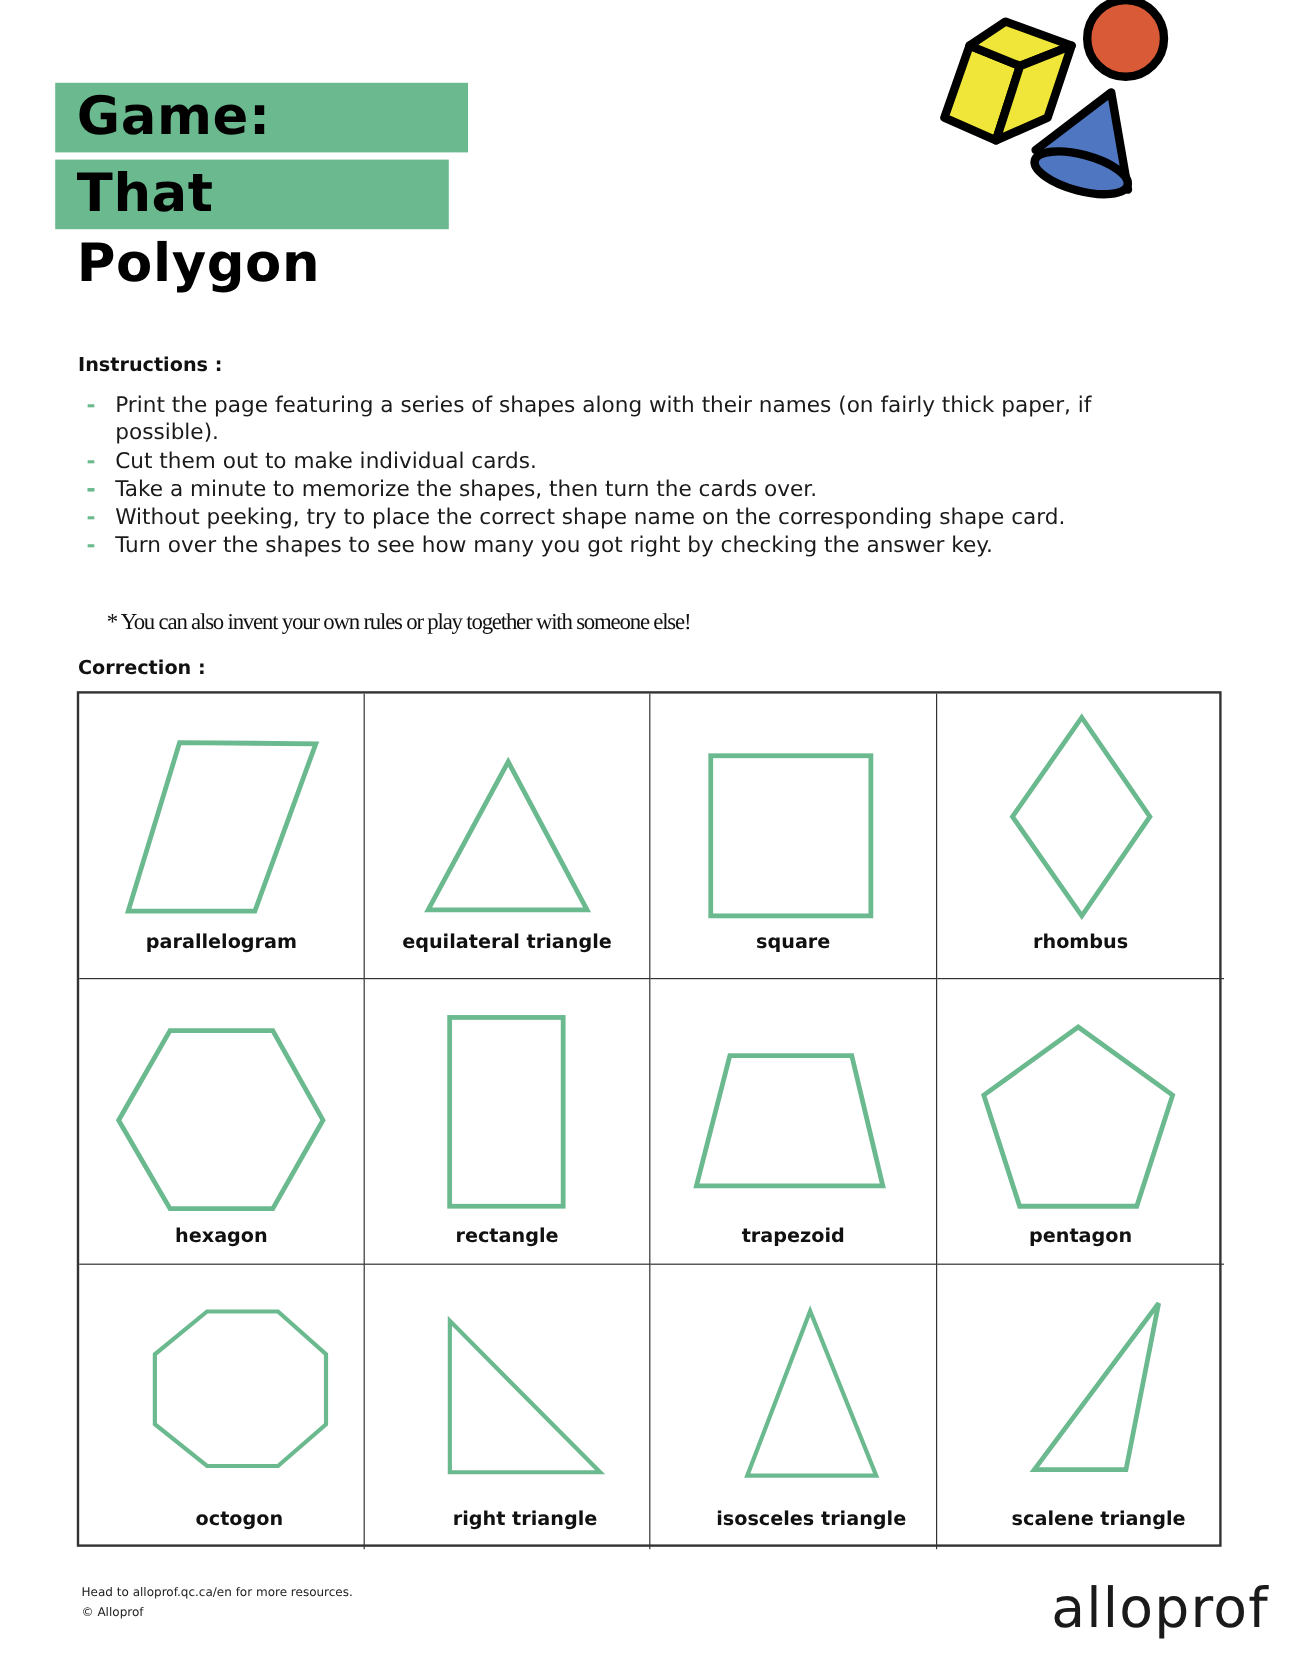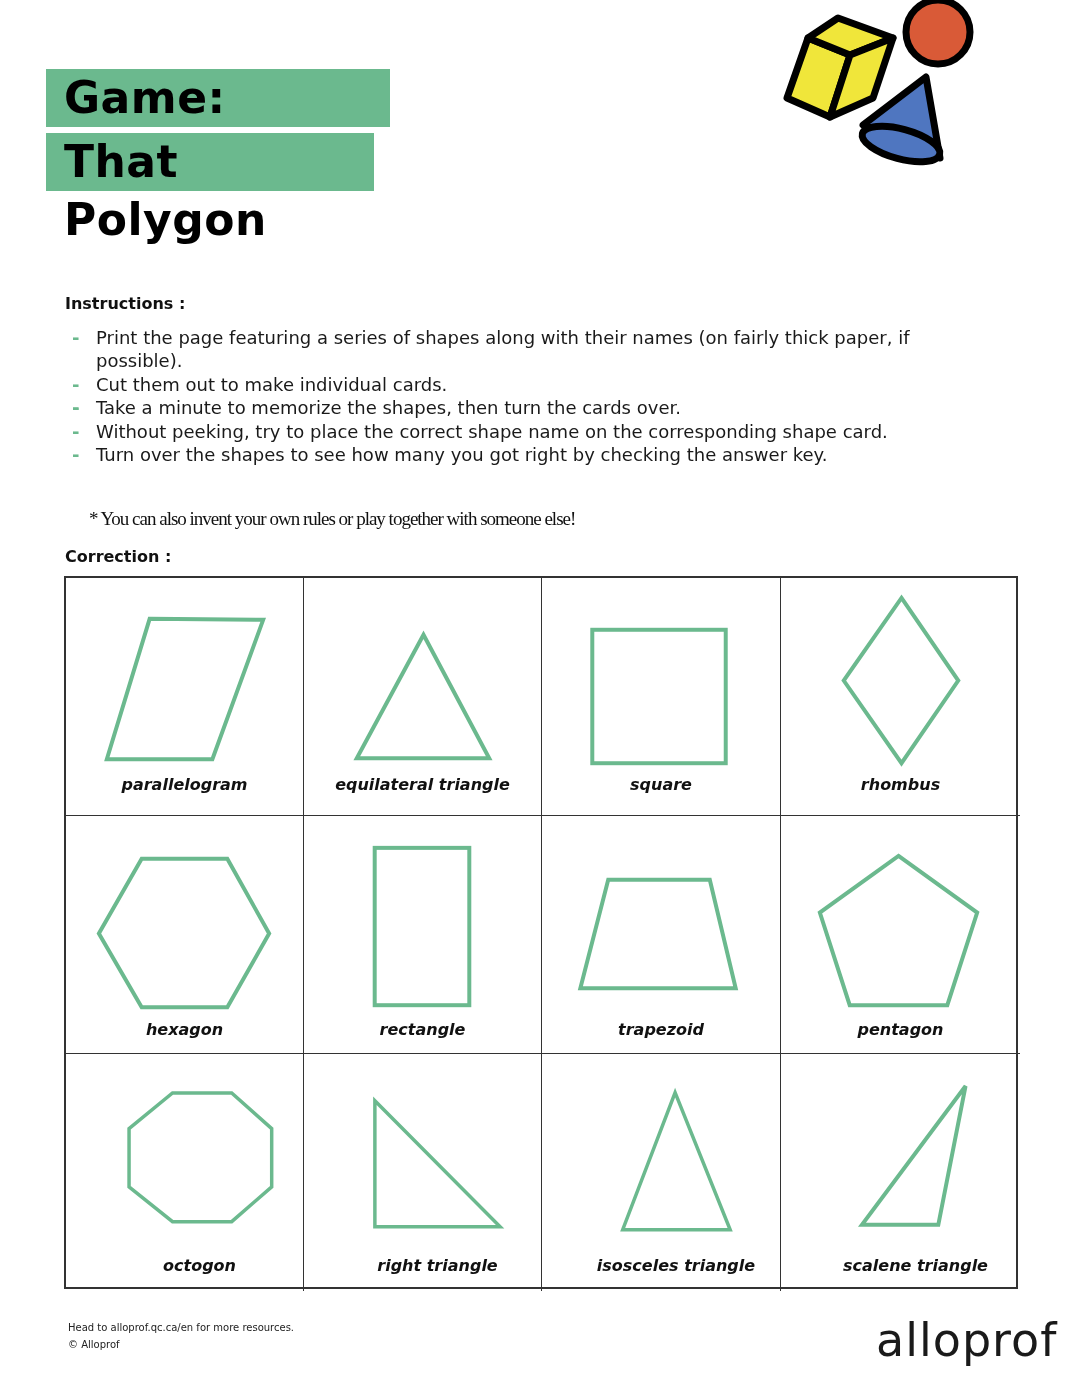--- a/index.html
+++ b/index.html
@@ -81,21 +81,20 @@
       width: 954px; height: 713px;
       display: grid;
       grid-template-columns: 238px 238px 239px 239px;
       grid-template-rows: 238px 238px 237px;
       border: 2px solid #333;
     }
     .cell {
       position: relative;
       border-right: 1.5px solid #333;
       border-bottom: 1.5px solid #333;
-      font-style: italic;
     }
     .cell:nth-child(4n) { border-right: none; }
     .cell:nth-last-child(-n+4) { border-bottom: none; margin-left: 30px; }
     .cell svg.shape { position: absolute; left: 0; top: 0; width: 100%; height: 100%; }
     .cell .label {
       position: absolute;
       left: 0; right: 0;
       text-align: center;
       font-weight: bold;
       font-size: 16px;

